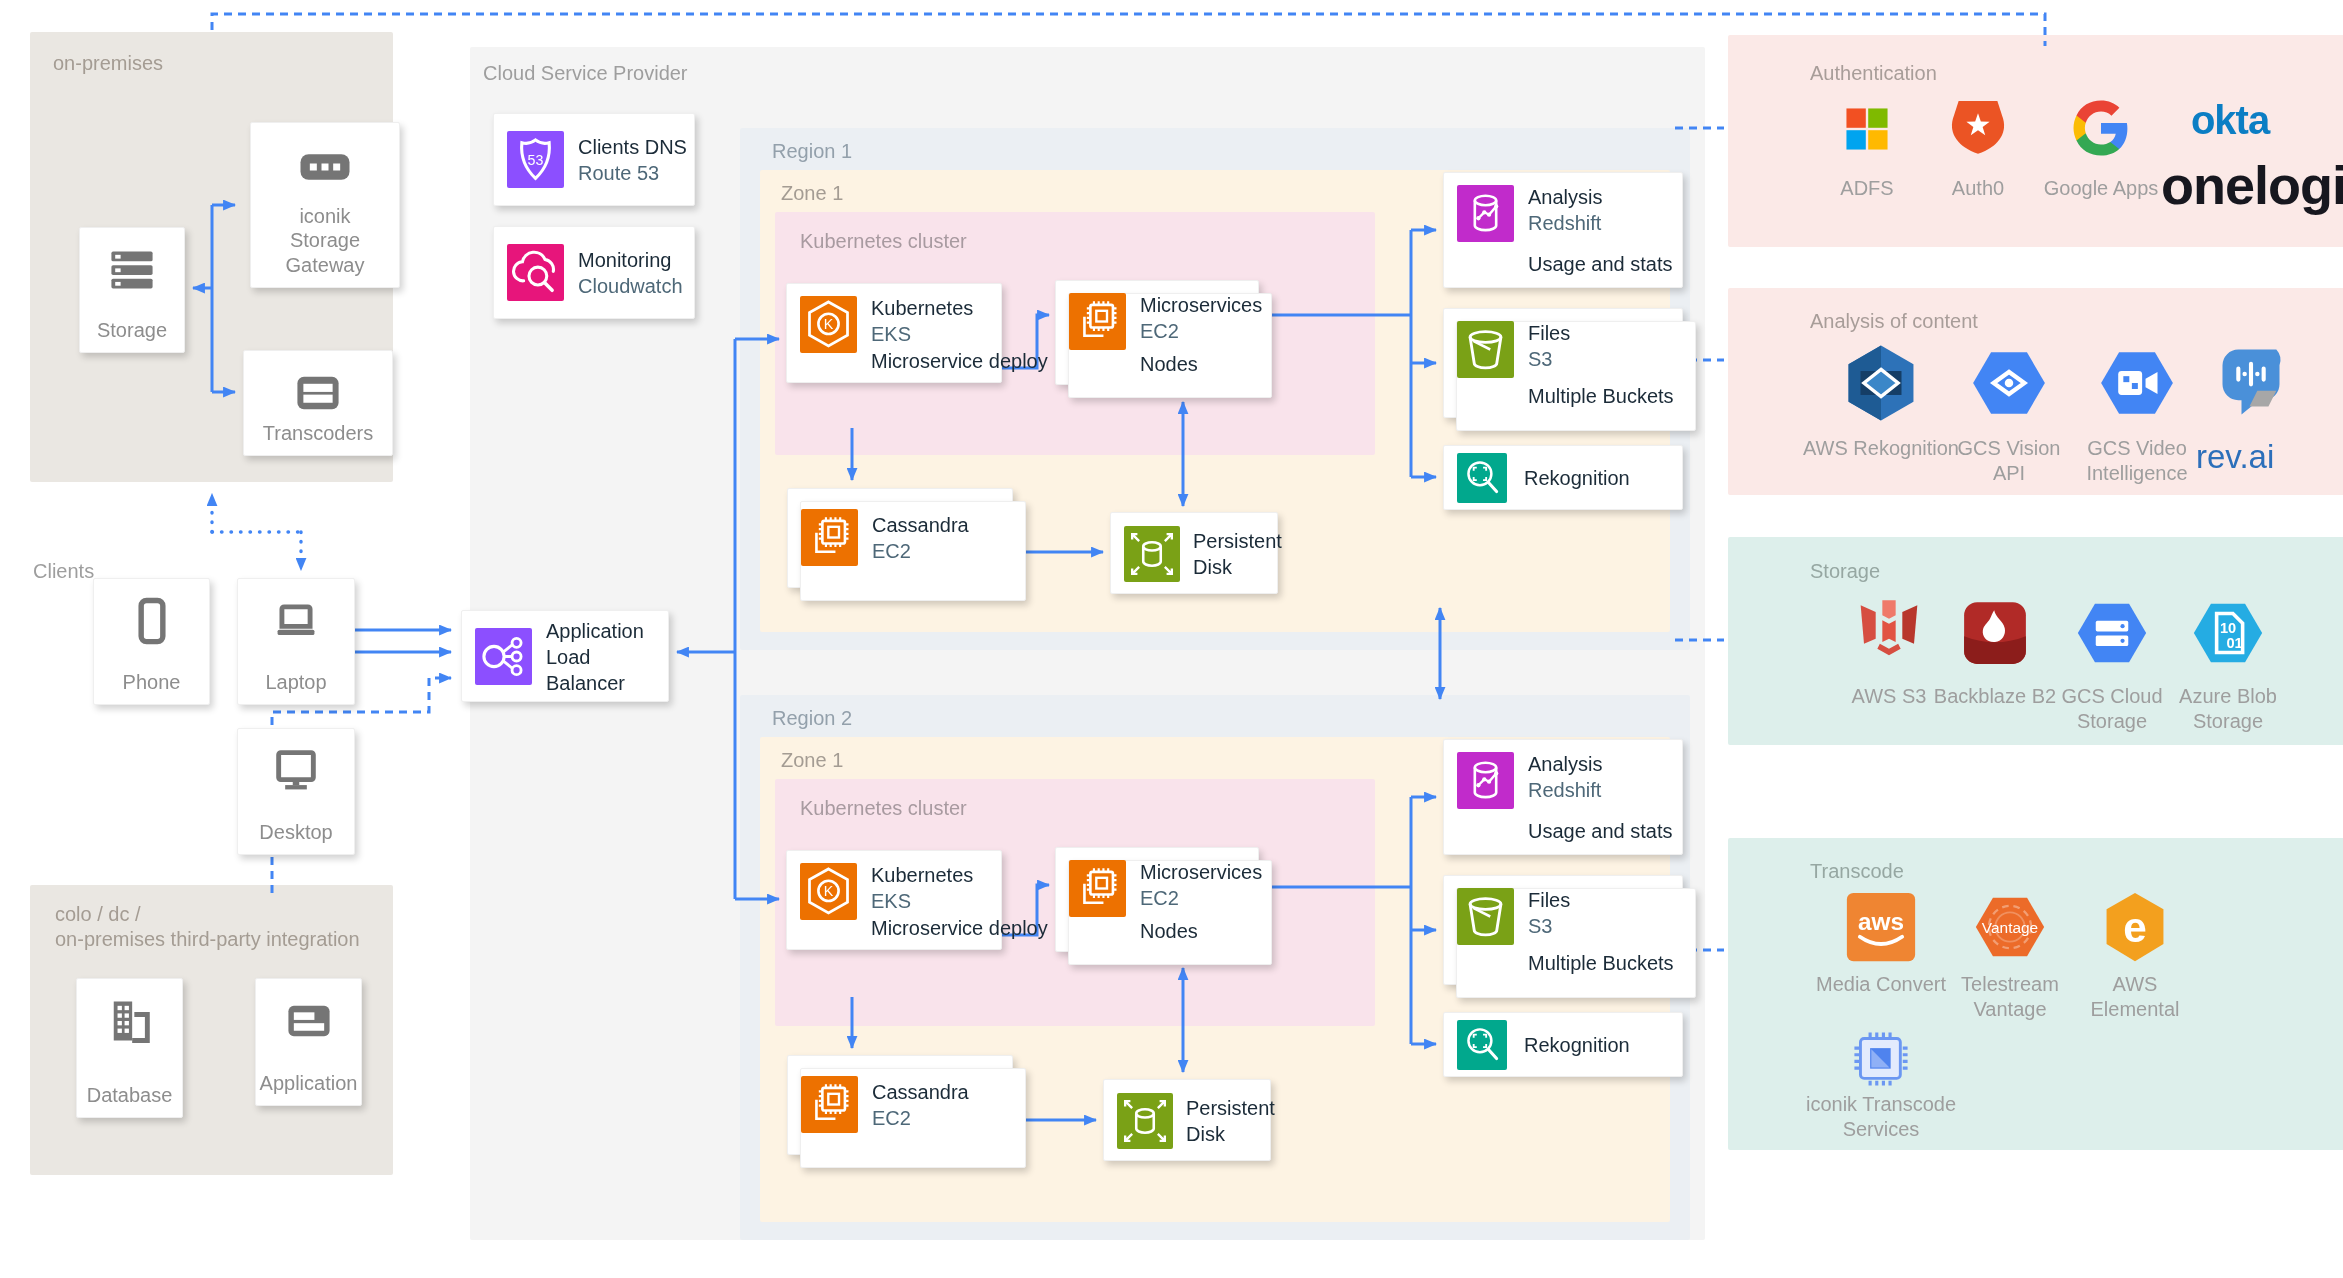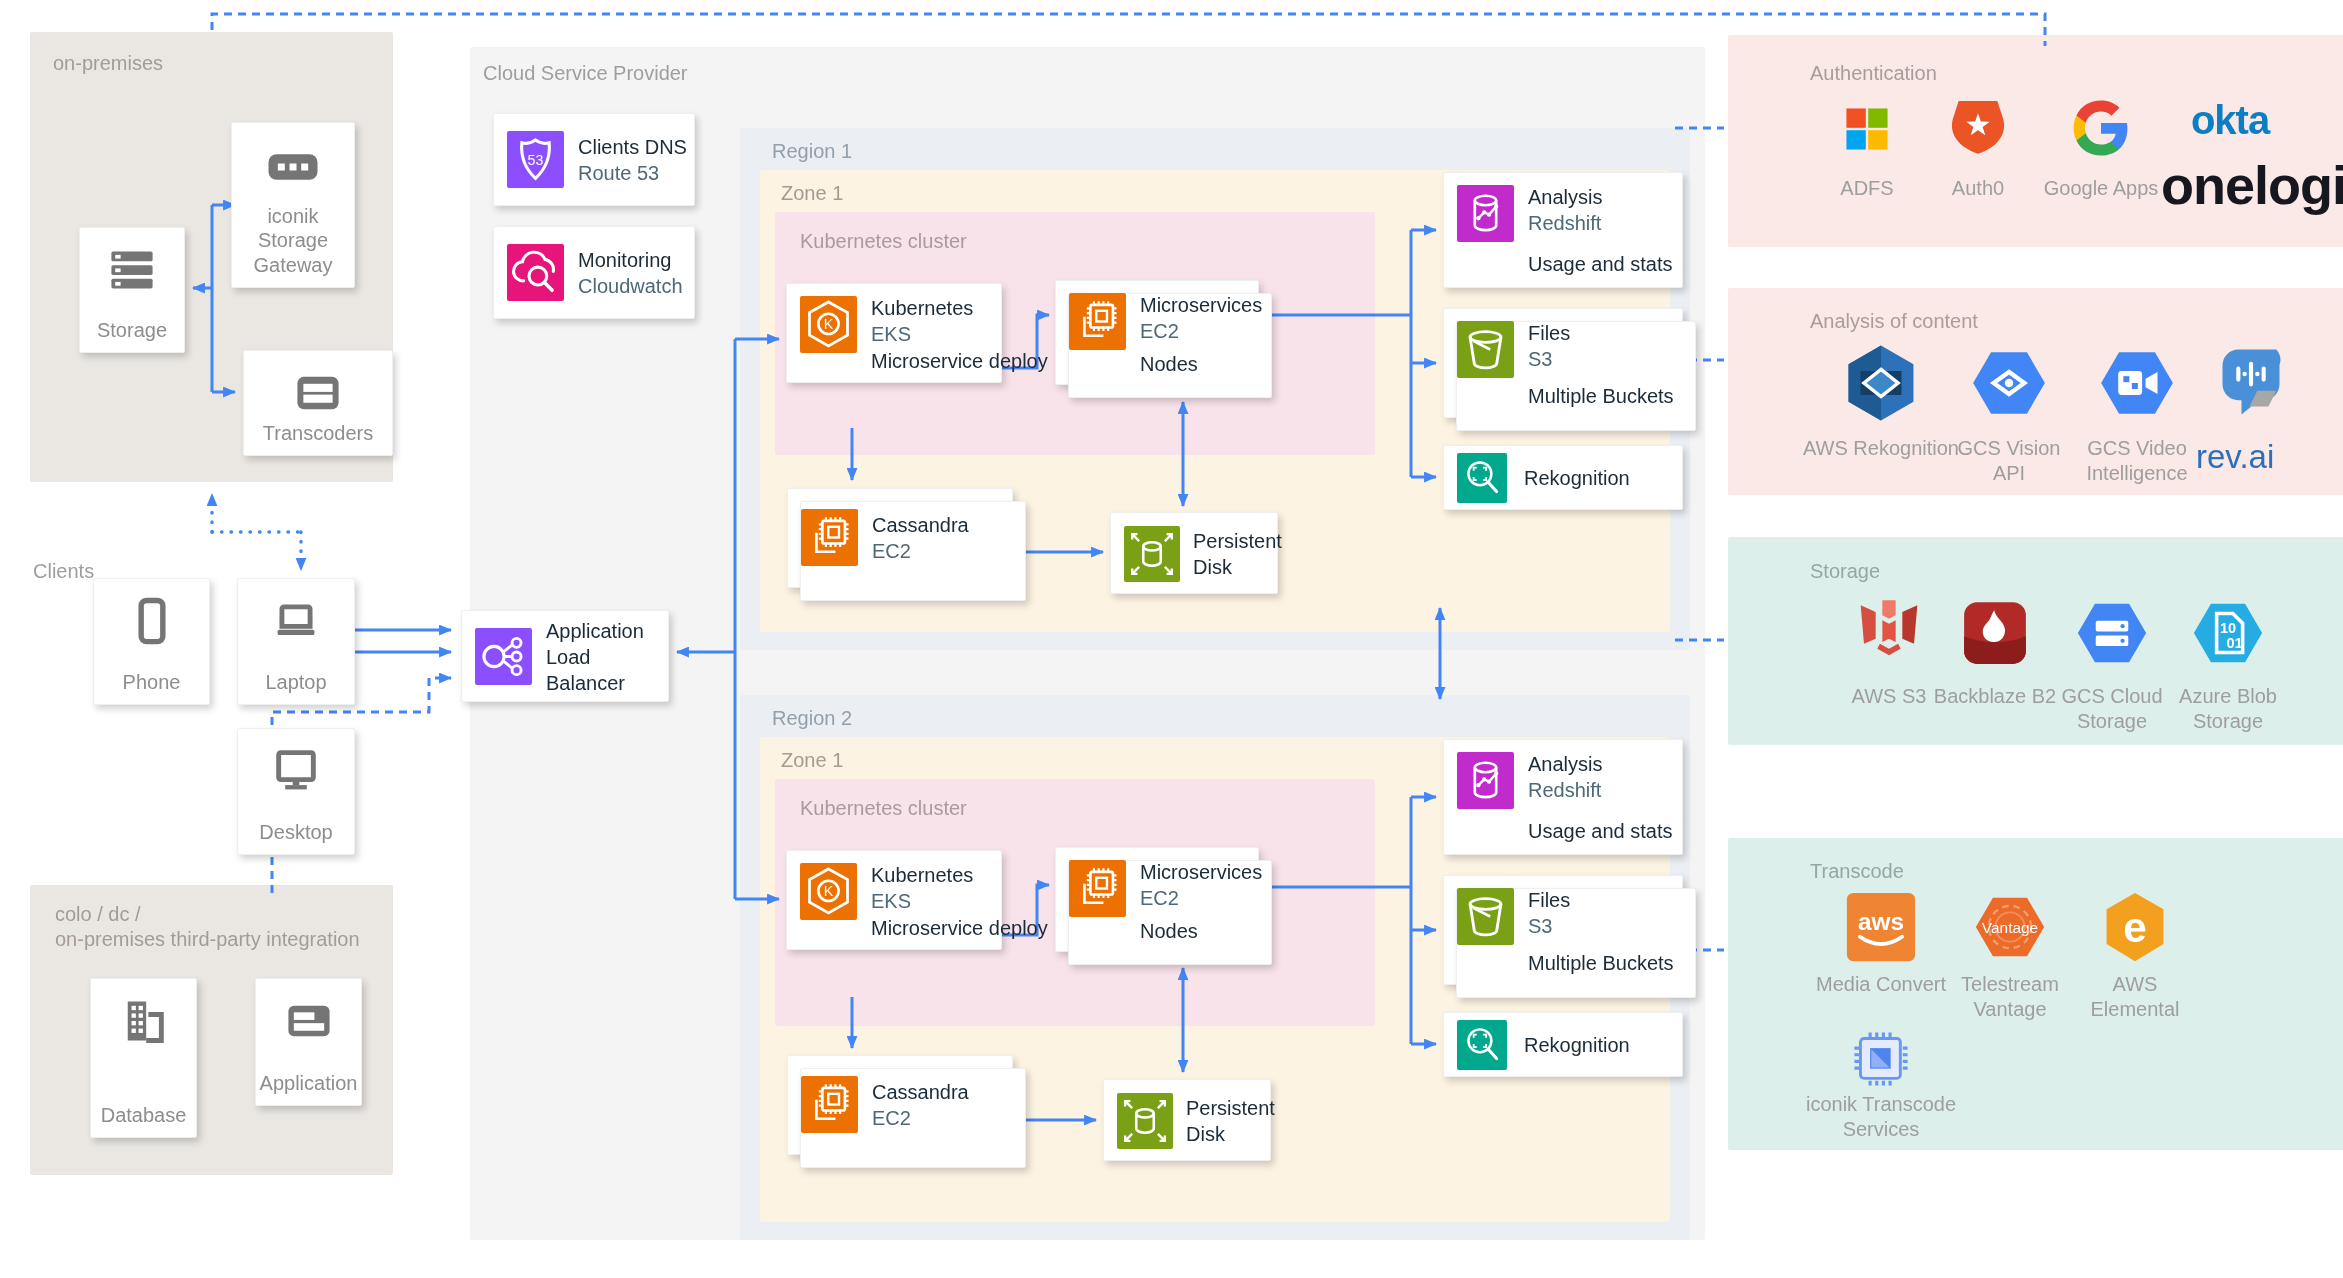--- a/index.html
+++ b/index.html
@@ -334,21 +334,21 @@
     <path d="M286 532 V570" marker-end="url(#mA)"></path>
   </g>
 </svg>
 
 <div class="card icard" style="left:64px;top:227px;width:106px;height:126px">
   <svg class="gicon" viewBox="0 0 48 48">
         <use href="#i-server"></use>
       </svg>
   <div class="icap">Storage</div>
 </div>
-<div class="card icard" style="left:216px;top:122px;width:124px;height:166px">
+<div class="card icard" style="left:235px;top:122px;width:150px;height:166px">
   <svg class="gicon" style="width:62px;height:56px" viewBox="0 0 48 48">
         <use href="#i-gateway"></use>
       </svg>
   <div class="icap" style="width:96px">iconik Storage Gateway</div>
 </div>
 <div class="card icard" style="left:228px;top:350px;width:150px;height:106px">
   <svg class="gicon" viewBox="0 0 48 48">
         <use href="#i-transcoder"></use>
       </svg>
   <div class="icap">Transcoders</div>
@@ -366,21 +366,21 @@
       </svg>
   <div class="icap">Laptop</div>
 </div>
 <div class="card icard" style="left:222px;top:728px;width:118px;height:127px">
   <svg class="gicon" viewBox="0 0 48 48">
         <use href="#i-desktop"></use>
       </svg>
   <div class="icap">Desktop</div>
 </div>
 
-<div class="card icard" style="left:75px;top:978px;width:107px;height:160px">
+<div class="card icard" style="left:61px;top:978px;width:107px;height:140px">
   <svg class="gicon" viewBox="0 0 48 48">
         <use href="#i-building"></use>
       </svg>
   <div class="icap">Database</div>
 </div>
 <div class="card icard" style="left:240px;top:978px;width:107px;height:128px">
   <svg class="gicon" viewBox="0 0 48 48">
         <use href="#i-appwin"></use>
       </svg>
   <div class="icap">Application</div>

